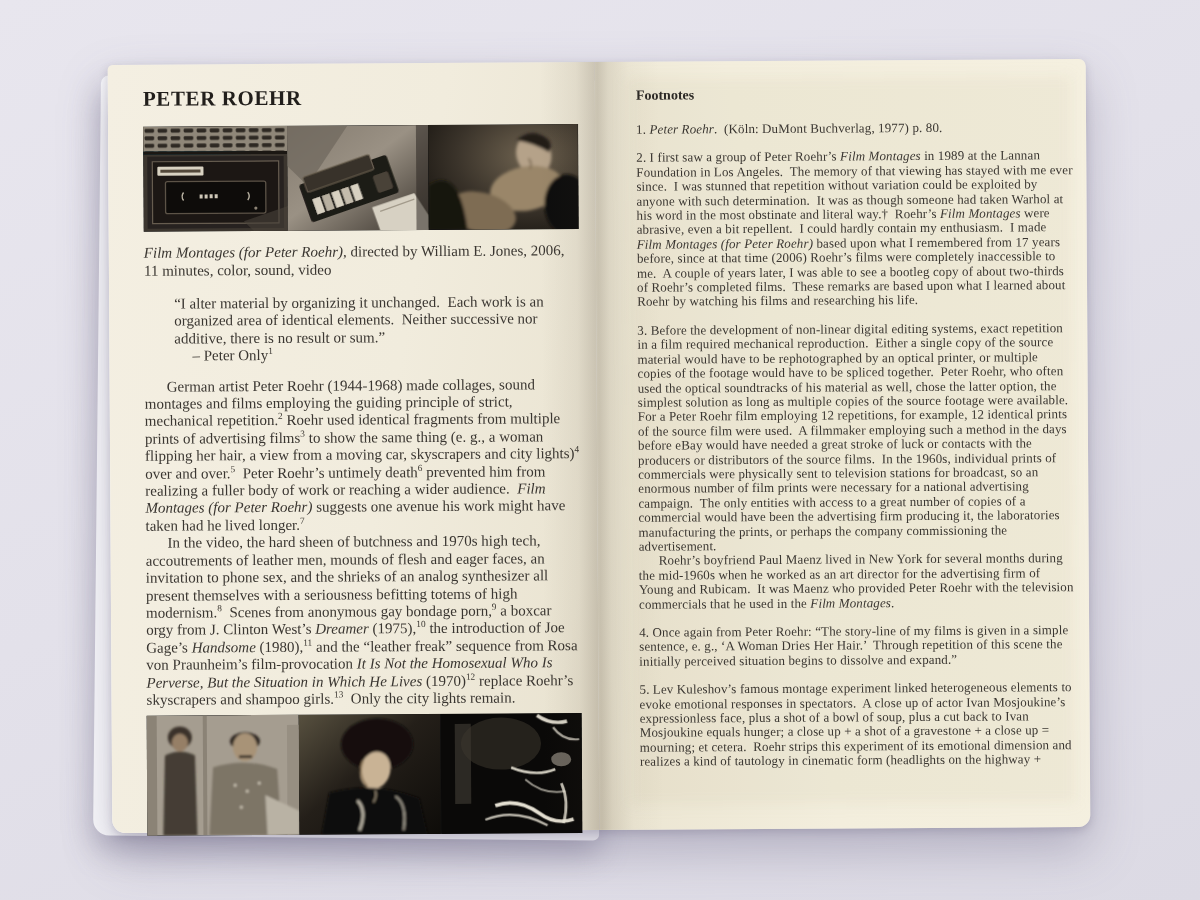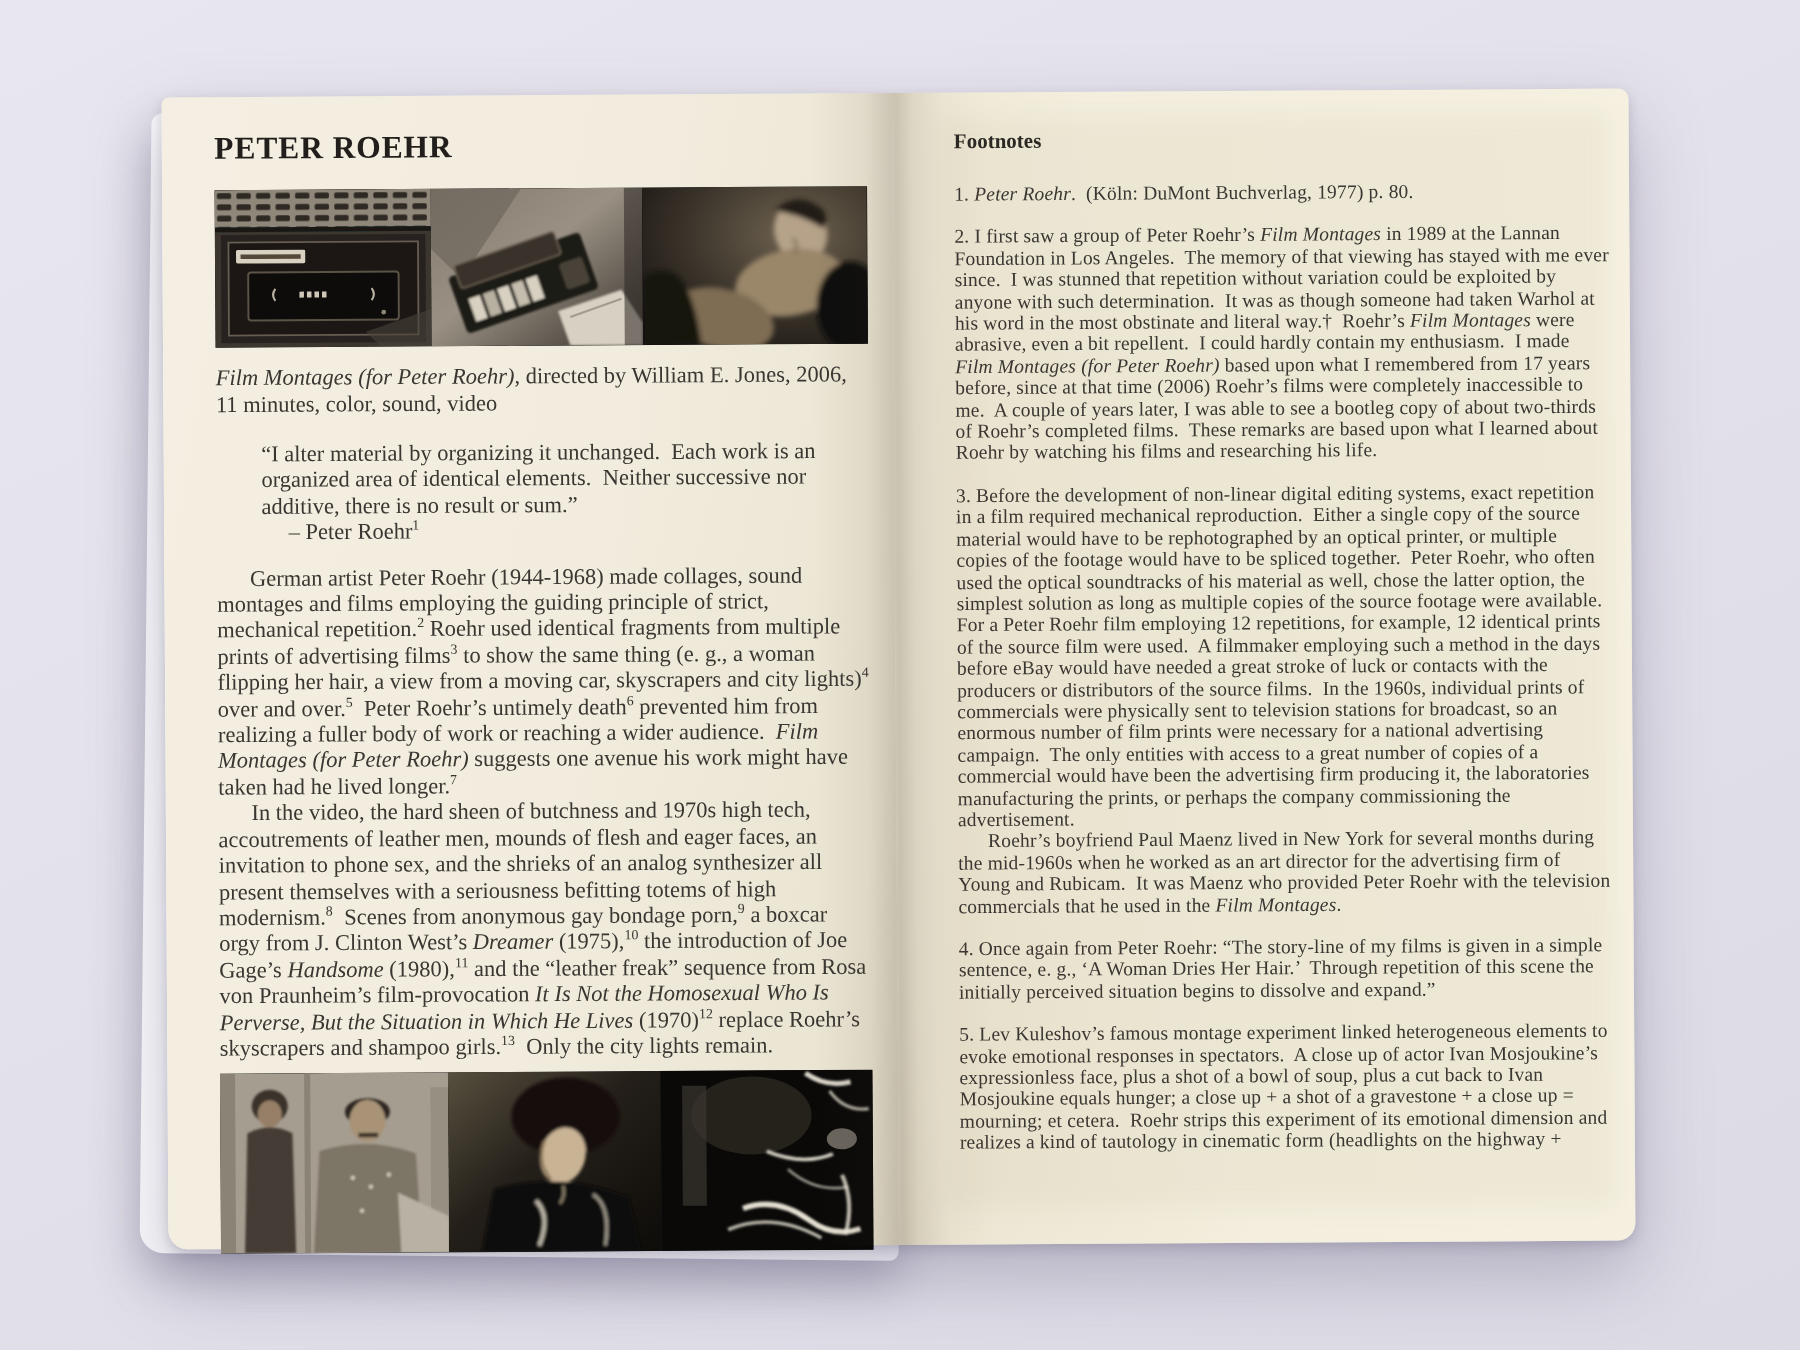--- a/index.html
+++ b/index.html
@@ -171,21 +171,21 @@
               <path d="M98 34 q4 6 1 10" stroke="#6d5c45" stroke-width="1.5" fill="none"></path>
             </g>
           </svg>
         </div>
       </div>
 
       <p class="caption"><span class="it">Film Montages (for Peter Roehr)</span><span>, directed by William E. Jones, 2006, 11 minutes, color, sound, video</span></p>
 
       <div>
         <p class="pull-quote"><span>“I alter material by organizing it unchanged.  Each work is an organized area of identical elements.  Neither successive nor additive, there is no result or sum.”</span></p>
-        <p class="quote-attr"><span>– Peter Roehr</span><sup>1</sup></p>
+        <p class="quote-attr"><span>– Peter Only</span><sup>1</sup></p>
       </div>
 
       <div class="prose">
         <p><span>German artist Peter Roehr (1944-1968) made collages, sound montages and films employing the guiding principle of strict, mechanical repetition.</span><sup>2</sup><span> Roehr used identical fragments from multiple prints of advertising films</span><sup>3</sup><span> to show the same thing (e. g., a woman flipping her hair, a view from a moving car, skyscrapers and city lights)</span><sup>4</sup><span> over and over.</span><sup>5</sup><span>  Peter Roehr’s untimely death</span><sup>6</sup><span> prevented him from realizing a fuller body of work or reaching a wider audience.  </span><span class="it">Film Montages (for Peter Roehr)</span><span> suggests one avenue his work might have taken had he lived longer.</span><sup>7</sup></p>
         <p><span>In the video, the hard sheen of butchness and 1970s high tech, accoutrements of leather men, mounds of flesh and eager faces, an invitation to phone sex, and the shrieks of an analog synthesizer all present themselves with a seriousness befitting totems of high modernism.</span><sup>8</sup><span>  Scenes from anonymous gay bondage porn,</span><sup>9</sup><span> a boxcar orgy from J. Clinton West’s </span><span class="it">Dreamer</span><span> (1975),</span><sup>10</sup><span> the introduction of Joe Gage’s </span><span class="it">Handsome</span><span> (1980),</span><sup>11</sup><span> and the “leather freak” sequence from Rosa von Praunheim’s film-provocation </span><span class="it">It Is Not the Homosexual Who Is Perverse, But the Situation in Which He Lives</span><span> (1970)</span><sup>12</sup><span> replace Roehr’s skyscrapers and shampoo girls.</span><sup>13</sup><span>  Only the city lights remain.</span></p>
       </div>
 
       <div class="figure figure-bottom">
         <div class="panel" style="width:35%">
           <svg viewBox="0 0 152 120" preserveAspectRatio="none">

